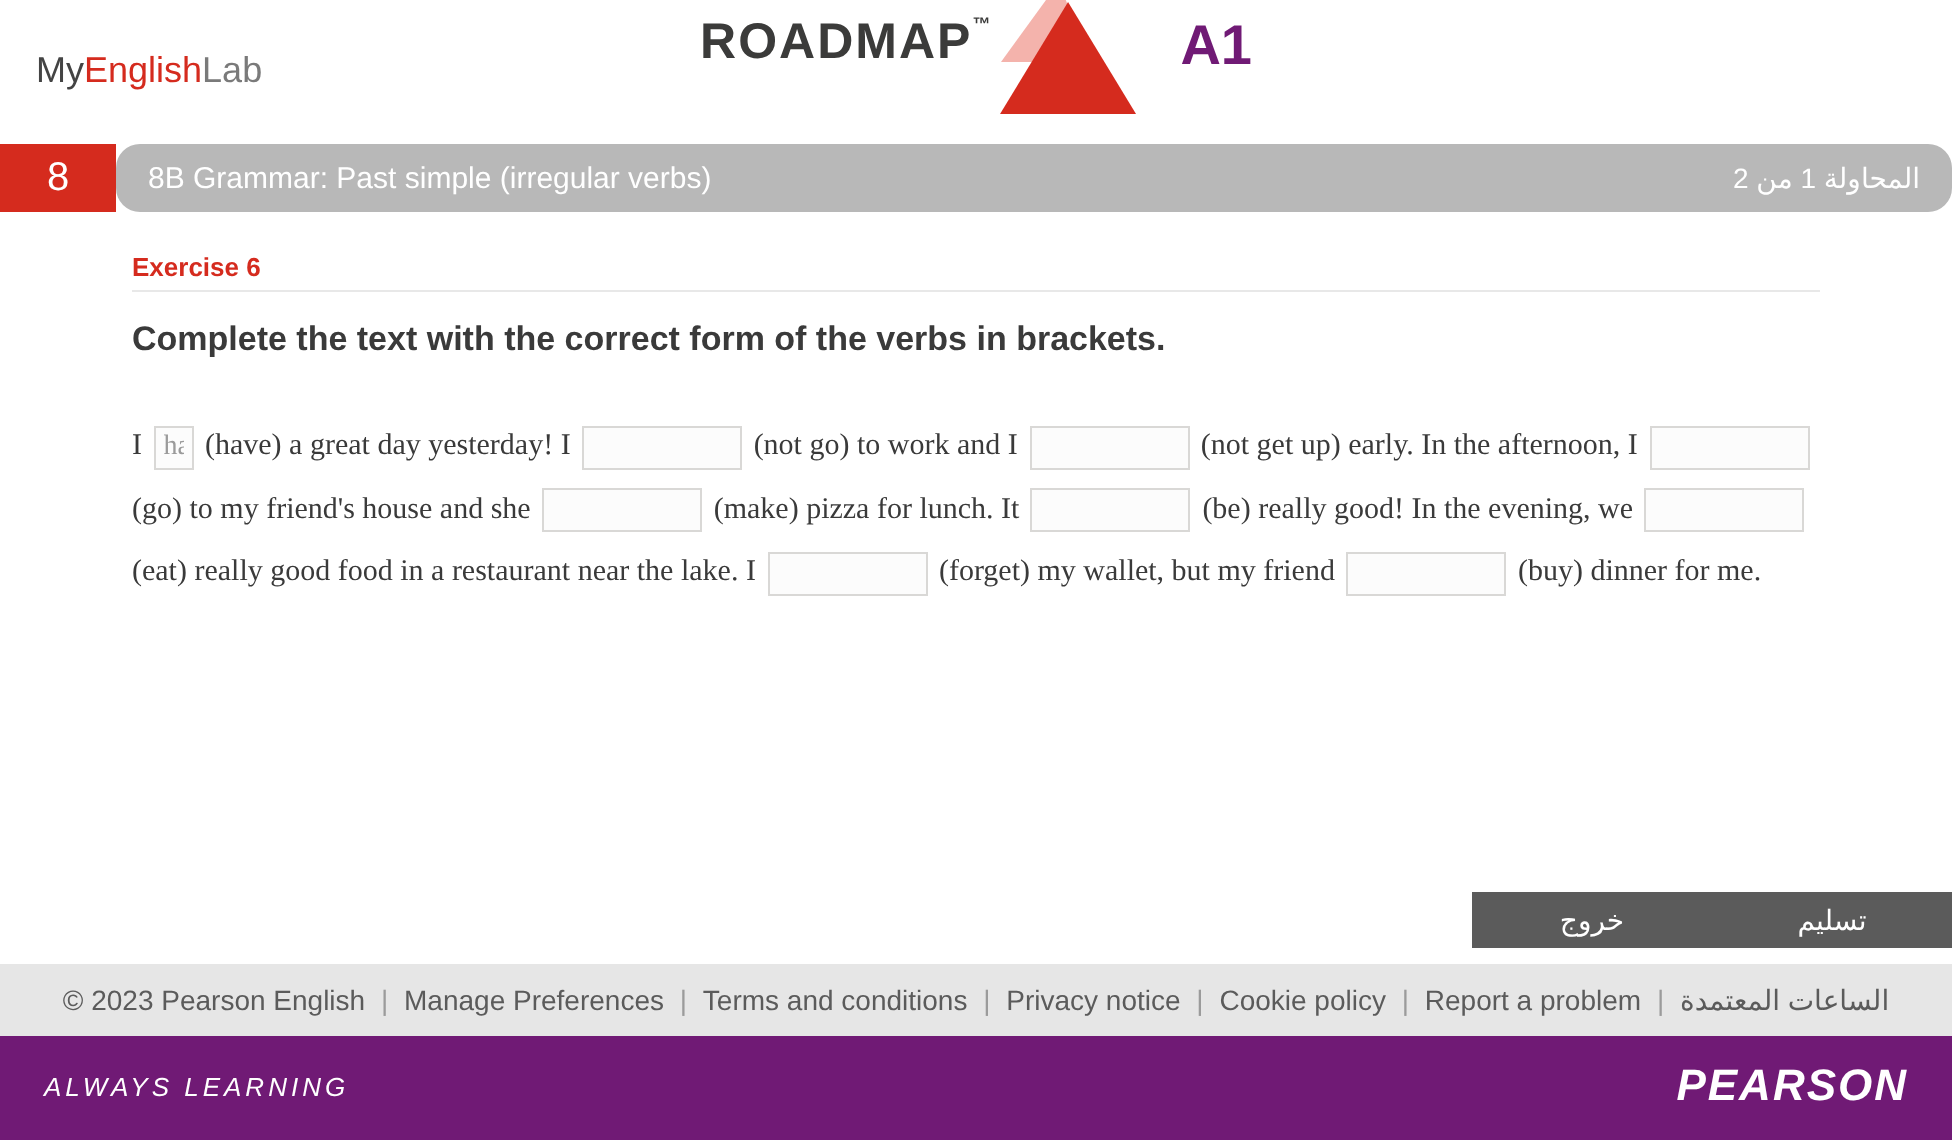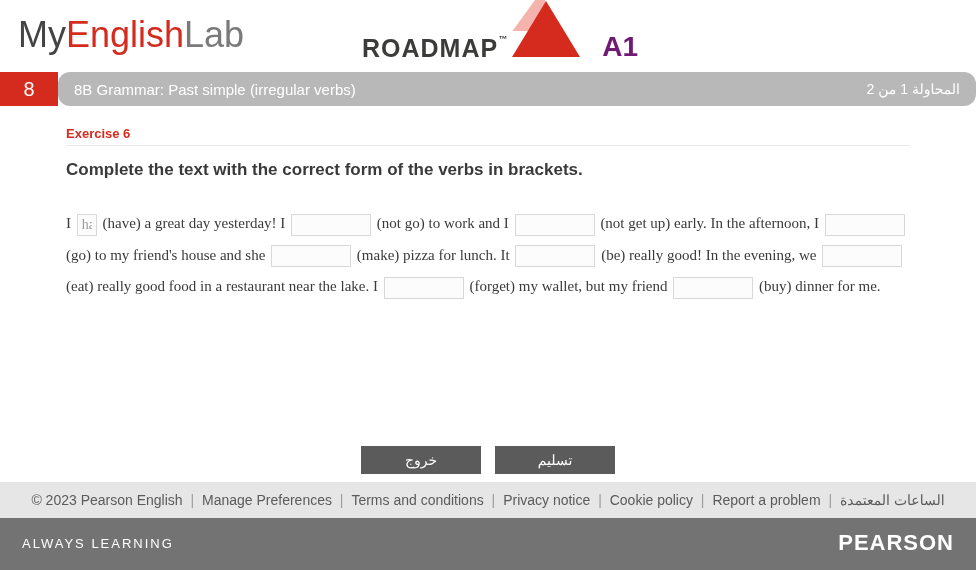--- a/index.html
+++ b/index.html
@@ -14,34 +14,33 @@
   }
   
   .top-header {
     display: flex;
     align-items: center;
     padding: 8px 18px 10px;
     height: 72px;
     position: relative;
   }
   .brand {
-    font-size: 36px;
+    font-size: 18px;
     color: #444;
     font-weight: 400;
   }
   .brand .b-red { color: #d52b1e; font-weight: 400; }
   .brand .b-light { color: #7a7a7a; font-weight: 300; }
   .roadmap-wrap {
     display: flex;
-    align-items: flex-end;
+    align-items: flex-start;
     position: absolute;
     left: 50%;
     transform: translateX(-50%);
     gap: 0;
-    margin-left: 12px;
   }
   .roadmap-text {
     font-size: 25px;
     font-weight: 800;
     letter-spacing: 1px;
     color: #3b3b3a;
     position: relative;
   }
   .roadmap-tm { font-size: 9px; vertical-align: top; color:#3b3b3a; }
   .roadmap-tri {
@@ -133,22 +132,22 @@
     margin: 0 2px;
     vertical-align: middle;
     font-family: inherit;
     font-size: 14px;
     padding: 0 4px;
     color:#9b9b9b;
   }
   .blank.small { width: 20px; }
   .actions {
     display: flex;
-    justify-content: center;
-    gap: 14px;
+    justify-content: flex-end;
+    gap: 0;
     margin: 36px 0 8px;
   }
   .btn {
     background: #5b5b5b;
     color: #fff;
     font-size: 14px;
     border: none;
     width: 120px;
     height: 28px;
     cursor: pointer;
@@ -158,26 +157,27 @@
     background: #e6e6e6;
     text-align: center;
     font-size: 14px;
     color: #5b5b5b;
     padding: 10px 0;
   }
   .footer-links a { color:#5b5b5b; text-decoration:none; }
   .footer-links .sep { color:#9b9b9b; margin:0 4px; }
   
   .red-footer {
-    background: #737373;
+    background: #701a75;
     color: #fff;
     display: flex;
     justify-content: space-between;
     align-items: center;
     padding: 12px 22px 14px;
+    font-style: italic;
   }
   .always { font-size: 13px; letter-spacing: 2px; }
   .pearson { font-size: 22px; font-weight: 700; letter-spacing: 1px; }
 </style>
 </head>
 <body>
 
 <div class="top-header">
   <div class="brand">
     <span>My</span><span class="b-red">English</span><span class="b-light">Lab</span>

